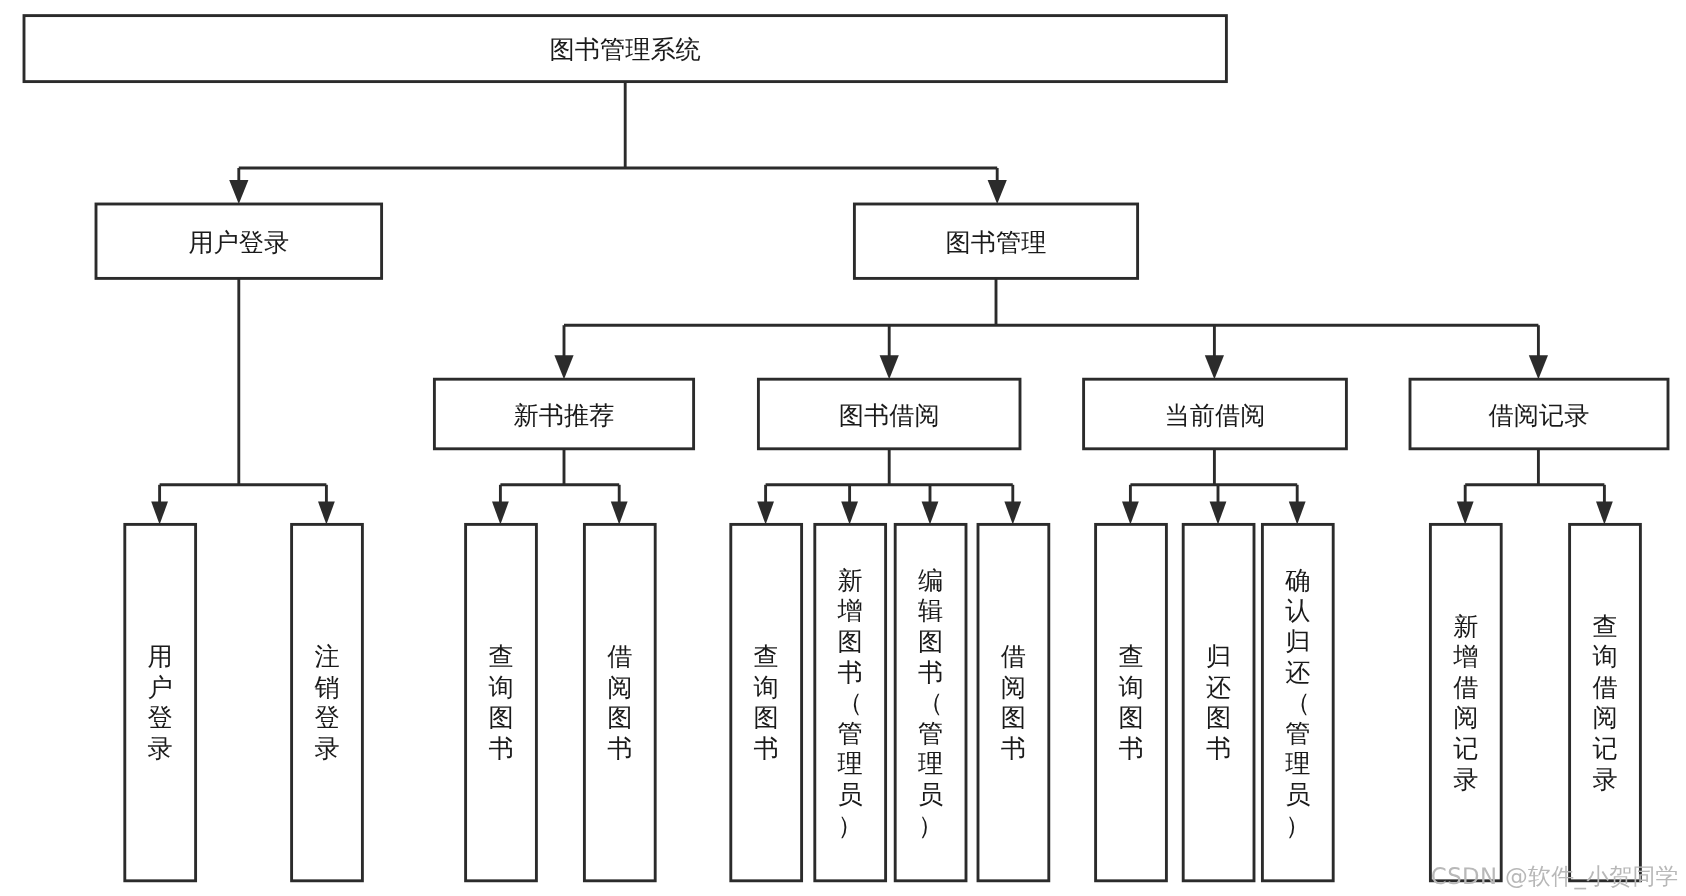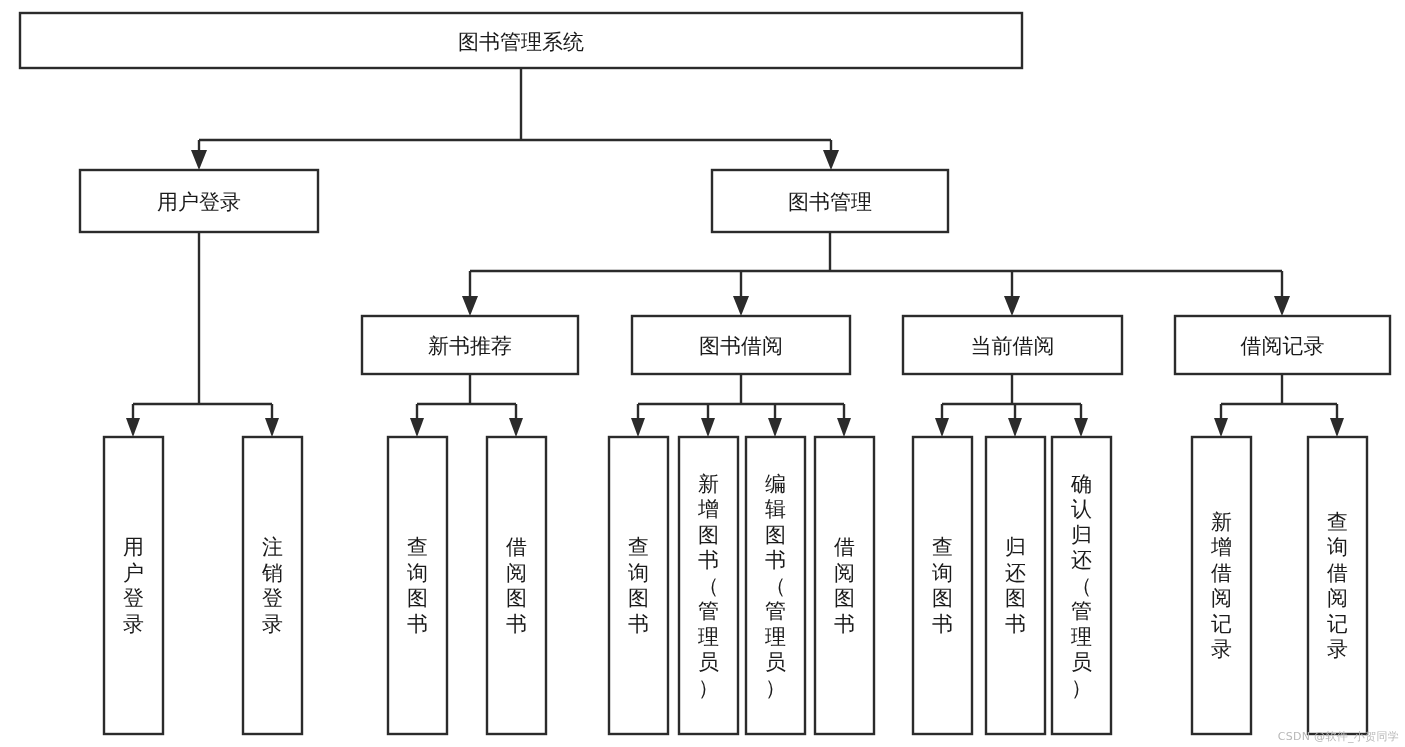--- a/index.html
+++ b/index.html
@@ -48,21 +48,21 @@
   }
   .arrow-head {
     fill: #2b2b2b;
     stroke: none;
   }
   .watermark {
     position: absolute;
     right: 6px;
     bottom: 3px;
     color: #b8b8b8;
-    font-size: 11px;
+    font-size: 19px;
     font-family: "DejaVu Sans", "Liberation Sans", sans-serif;
     letter-spacing: 0.3px;
     white-space: nowrap;
     pointer-events: none;
     text-align: right;
   }
 </style>
 </head>
 <body>
 

